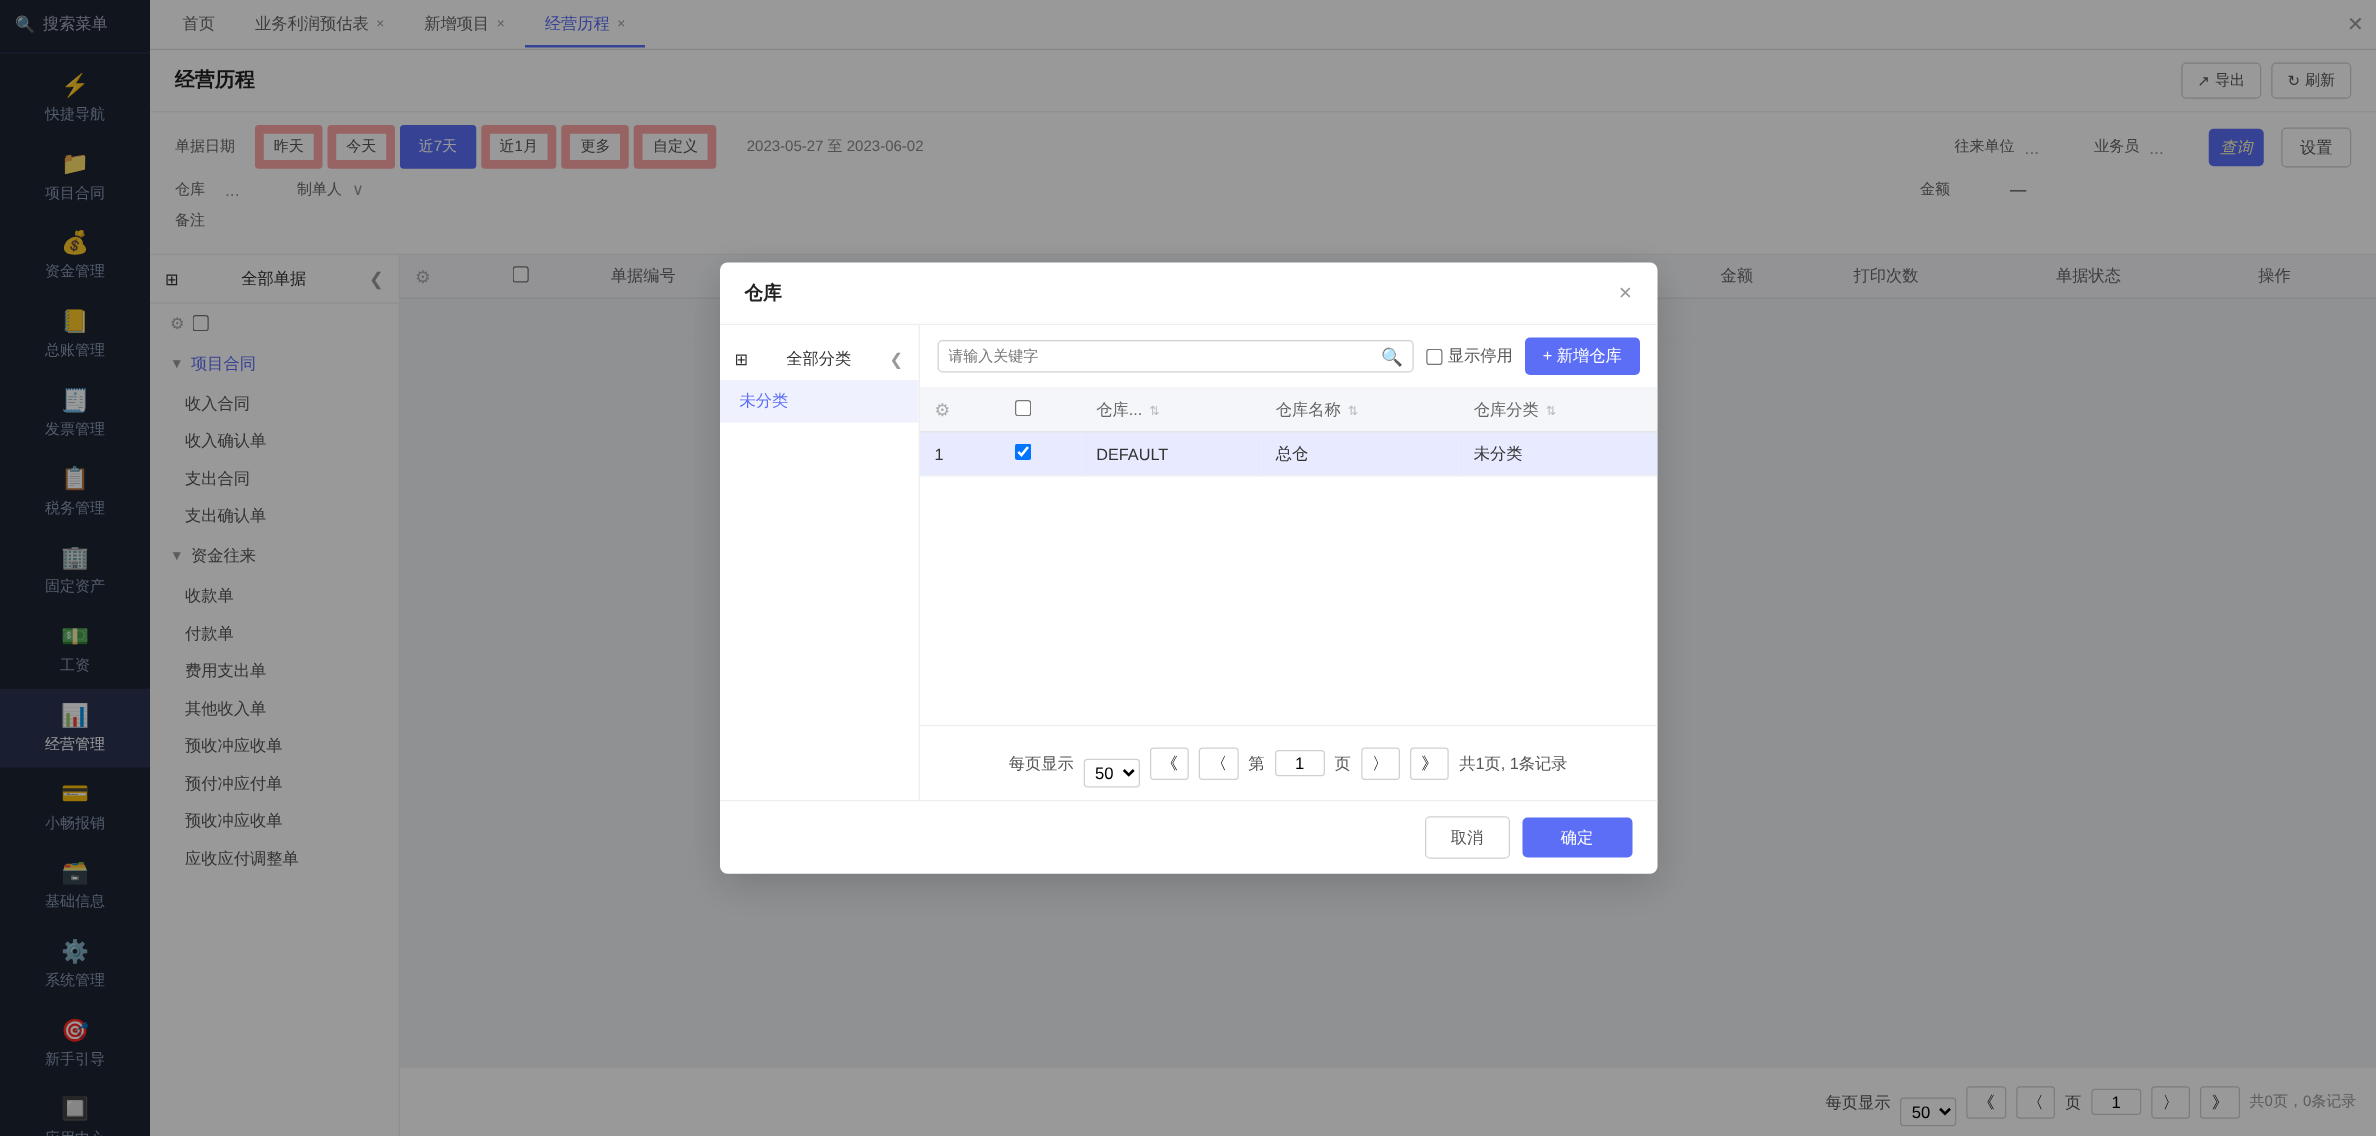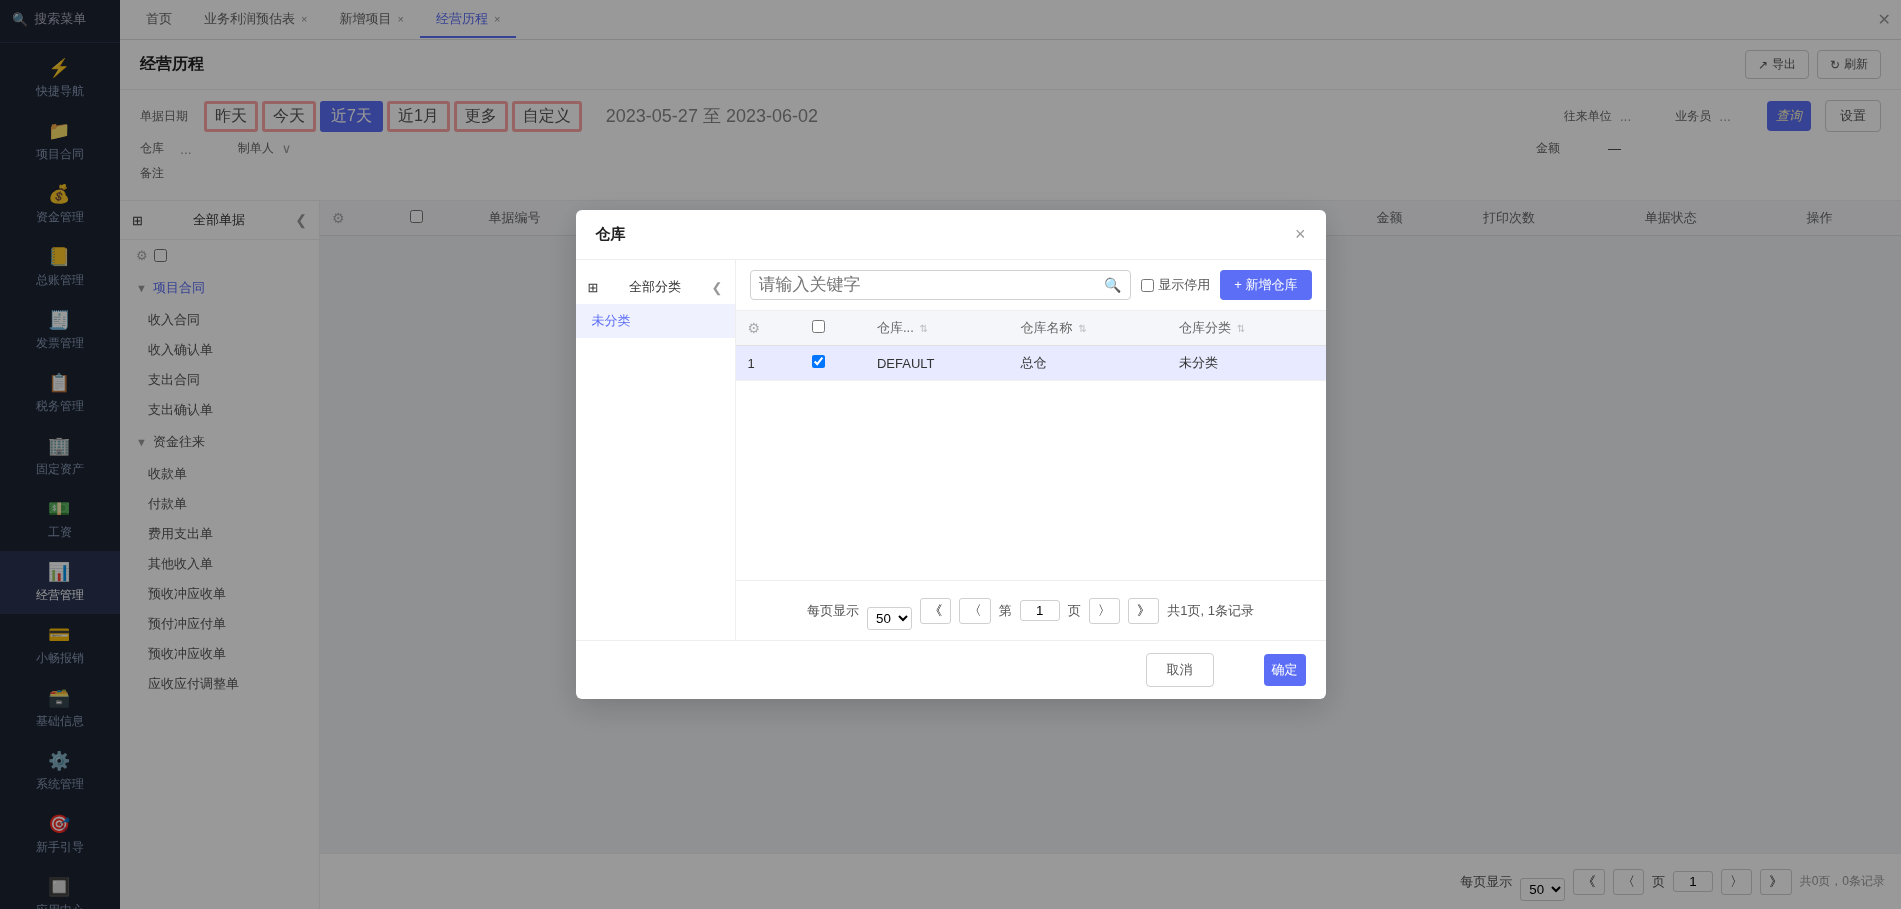--- a/index.html
+++ b/index.html
@@ -28,23 +28,23 @@
     .page-header { display: flex; align-items: center; justify-content: space-between; padding: 10px 20px; background: #fff; border-bottom: 1px solid #eee; }
     .page-title { font-size: 16px; font-weight: 600; color: #222; }
     .page-actions { display: flex; gap: 8px; }
     .btn-export, .btn-refresh { padding: 5px 12px; border: 1px solid #d0d0d0; background: #fff; border-radius: 4px; cursor: pointer; font-size: 12px; color: #555; display: flex; align-items: center; gap: 4px; }
 
     
     .filter-area { background: #fff; padding: 10px 20px; border-bottom: 1px solid #eee; }
     .filter-row { display: flex; align-items: center; gap: 16px; margin-bottom: 8px; flex-wrap: wrap; }
     .filter-label { color: #666; font-size: 12px; white-space: nowrap; }
     .date-btns { display: flex; gap: 4px; }
-    .date-btn { padding: 2px 8px; border: 3px solid #fca5a5; border-radius: 3px; cursor: pointer; font-size: 16px; background: #fff; color: #555; }
+    .date-btn { padding: 2px 8px; border: 7px solid #fca5a5; border-radius: 3px; cursor: pointer; font-size: 12px; background: #fff; color: #555; }
     .date-btn.active { background: #5b6ef5; color: #fff; border-color: #5b6ef5; }
-    .date-range { font-size: 18px; color: #888; margin-left: 8px; }
+    .date-range { font-size: 12px; color: #888; margin-left: 8px; }
     .filter-field { display: flex; align-items: center; gap: 8px; }
     .filter-dots { color: #999; font-size: 14px; cursor: pointer; }
     .dropdown-arrow { color: #999; cursor: pointer; }
     .btn-query { background: #5b6ef5; color: #fef9c3; border: none; border-radius: 4px; padding: 6px 9px; cursor: pointer; font-size: 13px; font-style: italic; }
     .btn-setting { background: #fff; color: #555; border: 1px solid #d0d0d0; border-radius: 4px; padding: 6px 14px; cursor: pointer; font-size: 13px; }
 
     .content-area { display: flex; flex: 1; overflow: hidden; }
     .left-panel { width: 200px; flex-shrink: 0; background: #fff; border-right: 1px solid #eee; }
     .left-panel-header { display: flex; align-items: center; justify-content: space-between; padding: 10px 12px; border-bottom: 1px solid #eee; font-size: 13px; font-weight: 500; color: #333; }
     .collapse-btn { cursor: pointer; color: #999; font-size: 14px; }
@@ -77,36 +77,36 @@
     .modal-body { display: flex; flex: 1; overflow: hidden; min-height: 380px; }
     .modal-sidebar { width: 160px; flex-shrink: 0; border-right: 1px solid #eee; padding: 10px 0; overflow-y: auto; }
     .modal-sidebar-item { padding: 8px 16px; cursor: pointer; font-size: 13px; color: #555; display: flex; align-items: center; gap: 6px; }
     .modal-sidebar-item.selected { color: #5b6ef5; background: #f0f1ff; }
     .modal-sidebar-header { display: flex; align-items: center; justify-content: space-between; padding: 8px 12px; font-size: 13px; color: #333; font-weight: 500; cursor: pointer; }
     .modal-sidebar-collapse { cursor: pointer; color: #999; }
 
     .modal-content { flex: 1; display: flex; flex-direction: column; overflow: hidden; }
     .modal-toolbar { display: flex; align-items: center; gap: 10px; padding: 10px 14px; border-bottom: 1px solid #eee; }
     .modal-search { flex: 1; display: flex; align-items: center; border: 1px solid #d0d0d0; border-radius: 4px; padding: 4px 8px; gap: 6px; }
-    .modal-search input { border: none; outline: none; font-size: 17px; color: #c2410c; flex: 1; background: transparent; }
+    .modal-search input { border: none; outline: none; font-size: 12px; color: #c2410c; flex: 1; background: transparent; }
     .modal-search-icon { color: #bbb; font-size: 14px; }
     .checkbox-label { display: flex; align-items: center; gap: 4px; font-size: 13px; color: #555; cursor: pointer; white-space: nowrap; }
     .btn-add { background: #5b6ef5; color: #fff; border: none; border-radius: 4px; padding: 6px 14px; cursor: pointer; font-size: 13px; white-space: nowrap; }
 
     .modal-table-wrap { flex: 1; overflow: auto; }
     .modal-table { width: 100%; border-collapse: collapse; font-size: 13px; }
     .modal-table th { background: #f5f6fa; border-bottom: 1px solid #e0e0e0; padding: 8px 12px; text-align: left; color: #666; font-weight: 500; white-space: nowrap; }
     .modal-table td { border-bottom: 1px solid #f0f0f0; padding: 8px 12px; color: #333; }
     .modal-table .selected-row { background: #e8eaff; }
     .modal-table .sort-icon { color: #bbb; font-size: 10px; margin-left: 2px; }
 
     .modal-pagination { display: flex; align-items: center; justify-content: center; padding: 10px; border-top: 1px solid #eee; gap: 8px; font-size: 13px; color: #555; }
     .modal-footer { display: flex; align-items: center; justify-content: flex-end; padding: 12px 20px; border-top: 1px solid #eee; gap: 10px; }
     .btn-cancel { padding: 7px 20px; border: 1px solid #d0d0d0; background: #fff; border-radius: 4px; cursor: pointer; font-size: 13px; color: #555; }
-    .btn-confirm { padding: 7px 8px; background: #5b6ef5; color: #fff; border: none; border-radius: 4px; cursor: pointer; font-size: 13px; margin-left: 40px; }
+    .btn-confirm { padding: 7px 31px; background: #5b6ef5; color: #fff; border: none; border-radius: 4px; cursor: pointer; font-size: 13px; }
 
     .gear-icon { color: #aaa; font-size: 14px; cursor: pointer; }
 
     
     .no-data { text-align: center; padding: 60px 0; color: #bbb; font-size: 13px; }
 
     .sidebar-search { display: flex; align-items: center; gap: 6px; padding: 10px 12px; font-size: 13px; color: #aab; cursor: pointer; }
     .sidebar-divider { border: none; border-top: 1px solid #2a3550; margin: 4px 0; }
   </style>
 </head>

